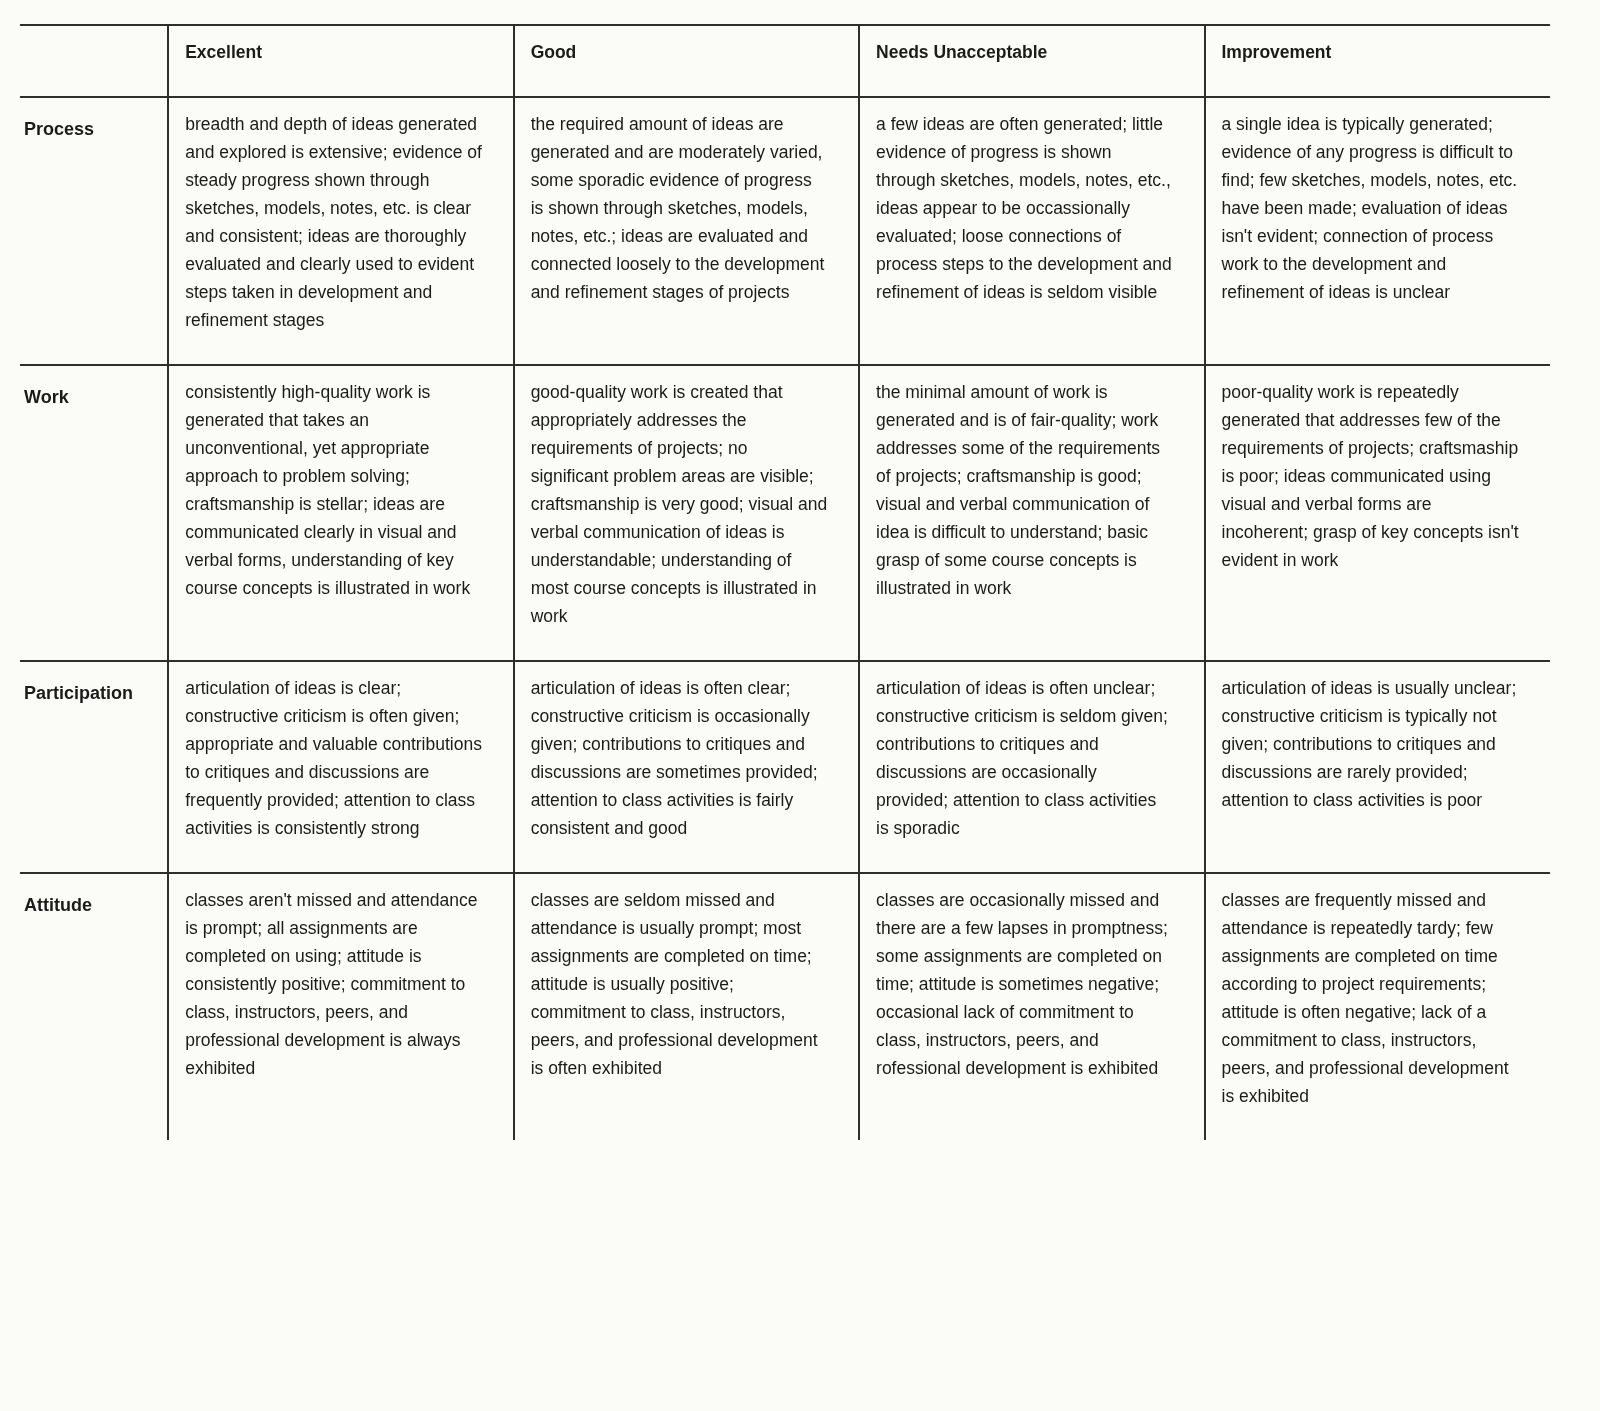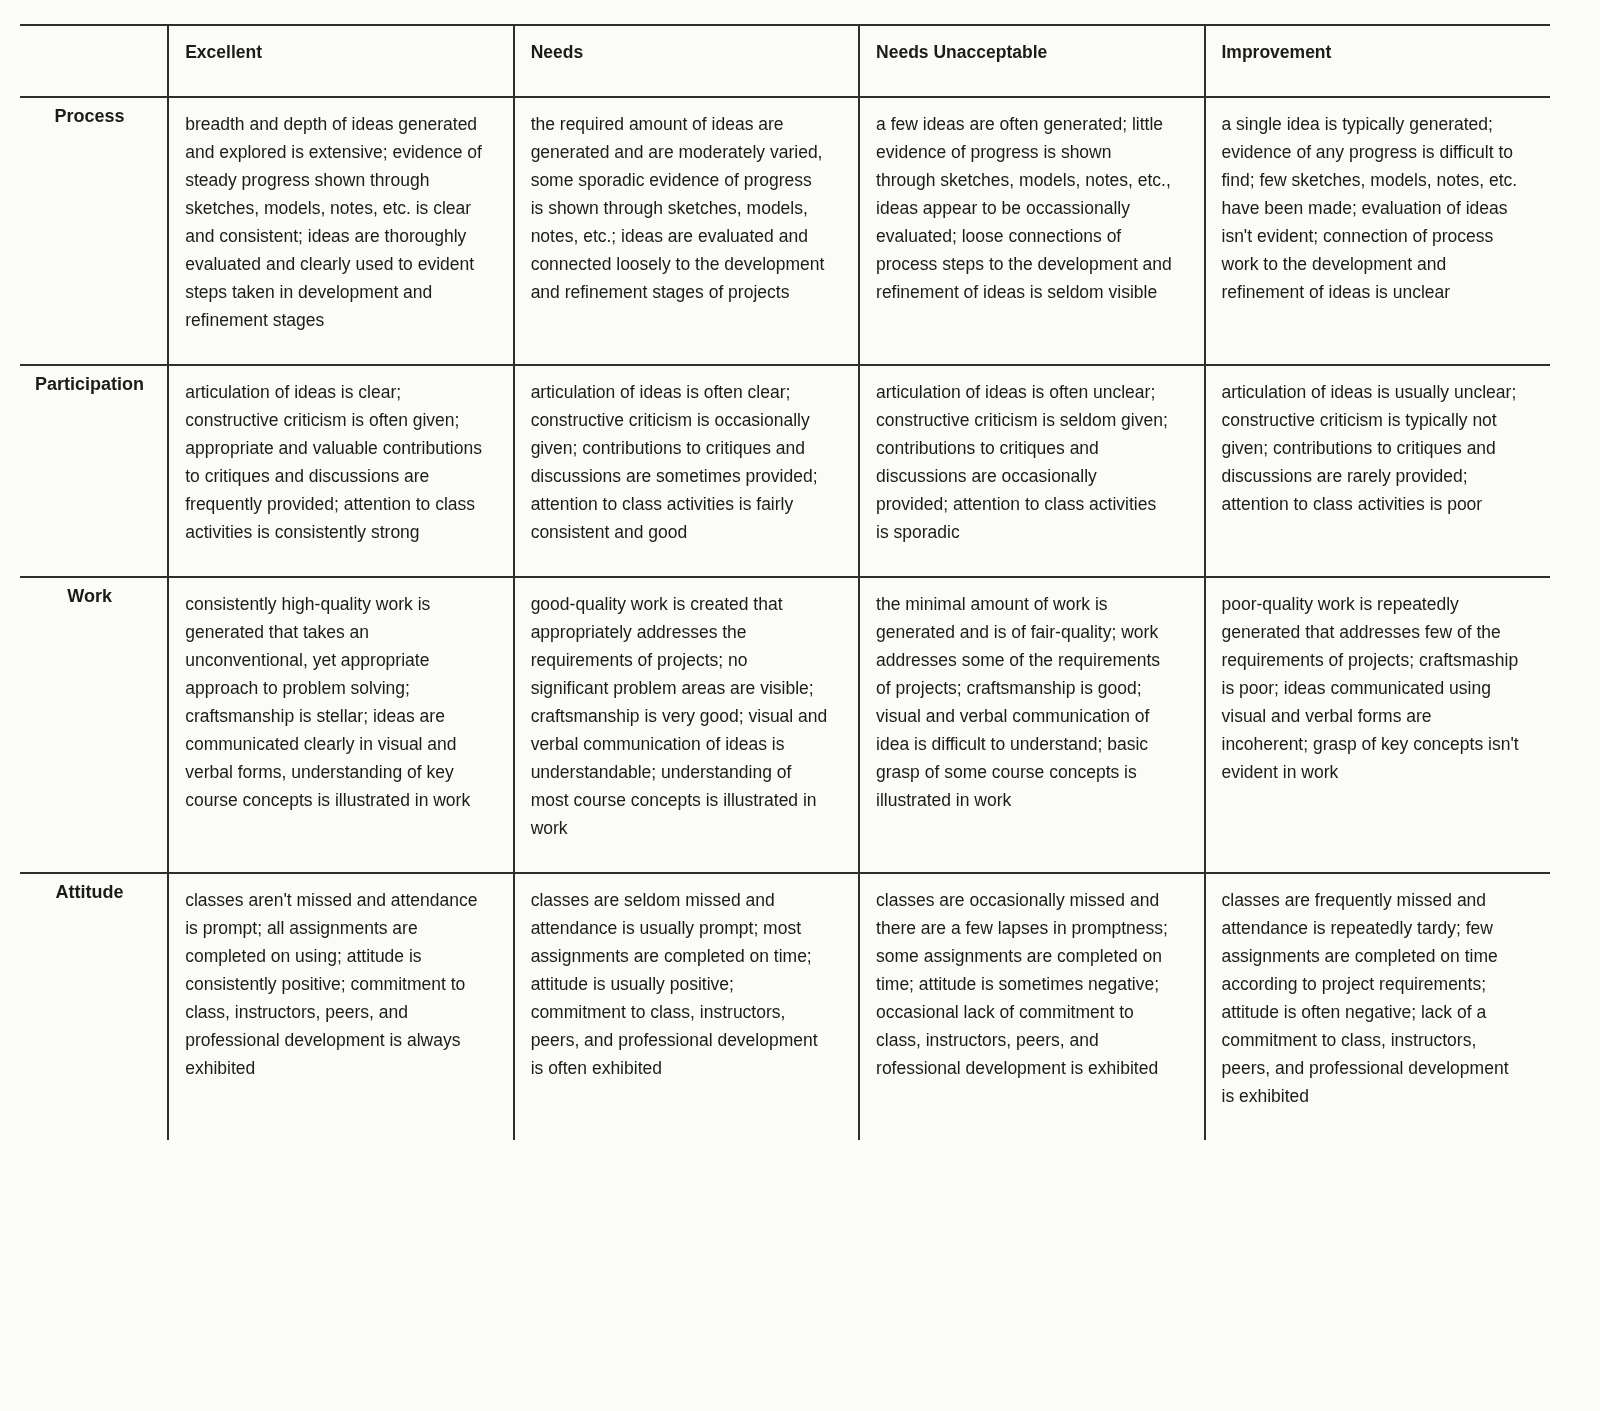--- a/index.html
+++ b/index.html
@@ -59,66 +59,66 @@
 
   
   th.data-cell, td.data-cell {
     border-left: 2px solid #2e2e2e;
   }
 
   
   tbody th.row-label {
     font-weight: bold;
     font-size: 18px;
-    text-align: center;
-    padding: 4px 12px 12px 4px;
+    text-align: left;
+    padding: 17px 12px 12px 4px;
   }
 </style>
 </head>
 <body>
 
 <div class="page">
   <table class="rubric">
     <colgroup>
       <col class="label-col">
       <col class="data-col">
       <col class="data-col">
       <col class="data-col">
       <col class="data-col">
     </colgroup>
     <thead>
       <tr>
         <th></th>
         <th class="data-cell">Excellent</th>
-        <th class="data-cell">Needs</th>
+        <th class="data-cell">Good</th>
         <th class="data-cell">Needs Unacceptable</th>
         <th class="data-cell">Improvement</th>
       </tr>
     </thead>
     <tbody>
       <tr>
         <th class="row-label">Process</th>
         <td class="data-cell">breadth and depth of ideas generated and explored is extensive; evidence of steady progress shown through sketches, models, notes, etc. is clear and consistent; ideas are thoroughly evaluated and clearly used to evident steps taken in development and refinement stages</td>
         <td class="data-cell">the required amount of ideas are generated and are moderately varied, some sporadic evidence of progress is shown through sketches, models, notes, etc.; ideas are evaluated and connected loosely to the development and refinement stages of projects</td>
         <td class="data-cell">a few ideas are often generated; little evidence of progress is shown through sketches, models, notes, etc., ideas appear to be occassionally evaluated; loose connections of process steps to the development and refinement of ideas is seldom visible</td>
         <td class="data-cell">a single idea is typically generated; evidence of any progress is difficult to find; few sketches, models, notes, etc. have been made; evaluation of ideas isn't evident; connection of process work to the development and refinement of ideas is unclear</td>
       </tr>
       <tr>
+        <th class="row-label">Work</th>
+        <td class="data-cell">consistently high-quality work is generated that takes an unconventional, yet appropriate approach to problem solving; craftsmanship is stellar; ideas are communicated clearly in visual and verbal forms, understanding of key course concepts is illustrated in work</td>
+        <td class="data-cell">good-quality work is created that appropriately addresses the requirements of projects; no significant problem areas are visible; craftsmanship is very good; visual and verbal communication of ideas is understandable; understanding of most course concepts is illustrated in work</td>
+        <td class="data-cell">the minimal amount of work is generated and is of fair-quality; work addresses some of the requirements of projects; craftsmanship is good; visual and verbal communication of idea is difficult to understand; basic grasp of some course concepts is illustrated in work</td>
+        <td class="data-cell">poor-quality work is repeatedly generated that addresses few of the requirements of projects; craftsmaship is poor; ideas communicated using visual and verbal forms are incoherent; grasp of key concepts isn't evident in work</td>
+      </tr>
+      <tr>
         <th class="row-label">Participation</th>
         <td class="data-cell">articulation of ideas is clear; constructive criticism is often given; appropriate and valuable contributions to critiques and discussions are frequently provided; attention to class activities is consistently strong</td>
         <td class="data-cell">articulation of ideas is often clear; constructive criticism is occasionally given; contributions to critiques and discussions are sometimes provided; attention to class activities is fairly consistent and good</td>
         <td class="data-cell">articulation of ideas is often unclear; constructive criticism is seldom given; contributions to critiques and discussions are occasionally provided; attention to class activities is sporadic</td>
         <td class="data-cell">articulation of ideas is usually unclear; constructive criticism is typically not given; contributions to critiques and discussions are rarely provided; attention to class activities is poor</td>
-      </tr>
-      <tr>
-        <th class="row-label">Work</th>
-        <td class="data-cell">consistently high-quality work is generated that takes an unconventional, yet appropriate approach to problem solving; craftsmanship is stellar; ideas are communicated clearly in visual and verbal forms, understanding of key course concepts is illustrated in work</td>
-        <td class="data-cell">good-quality work is created that appropriately addresses the requirements of projects; no significant problem areas are visible; craftsmanship is very good; visual and verbal communication of ideas is understandable; understanding of most course concepts is illustrated in work</td>
-        <td class="data-cell">the minimal amount of work is generated and is of fair-quality; work addresses some of the requirements of projects; craftsmanship is good; visual and verbal communication of idea is difficult to understand; basic grasp of some course concepts is illustrated in work</td>
-        <td class="data-cell">poor-quality work is repeatedly generated that addresses few of the requirements of projects; craftsmaship is poor; ideas communicated using visual and verbal forms are incoherent; grasp of key concepts isn't evident in work</td>
       </tr>
       <tr>
         <th class="row-label">Attitude</th>
         <td class="data-cell">classes aren't missed and attendance is prompt; all assignments are completed on using; attitude is consistently positive; commitment to class, instructors, peers, and professional development is always exhibited</td>
         <td class="data-cell">classes are seldom missed and attendance is usually prompt; most assignments are completed on time; attitude is usually positive; commitment to class, instructors, peers, and professional development is often exhibited</td>
         <td class="data-cell">classes are occasionally missed and there are a few lapses in promptness; some assignments are completed on time; attitude is sometimes negative; occasional lack of commitment to class, instructors, peers, and rofessional development is exhibited</td>
         <td class="data-cell">classes are frequently missed and attendance is repeatedly tardy; few assignments are completed on time according to project requirements; attitude is often negative; lack of a commitment to class, instructors, peers, and professional development is exhibited</td>
       </tr>
     </tbody>
   </table>

